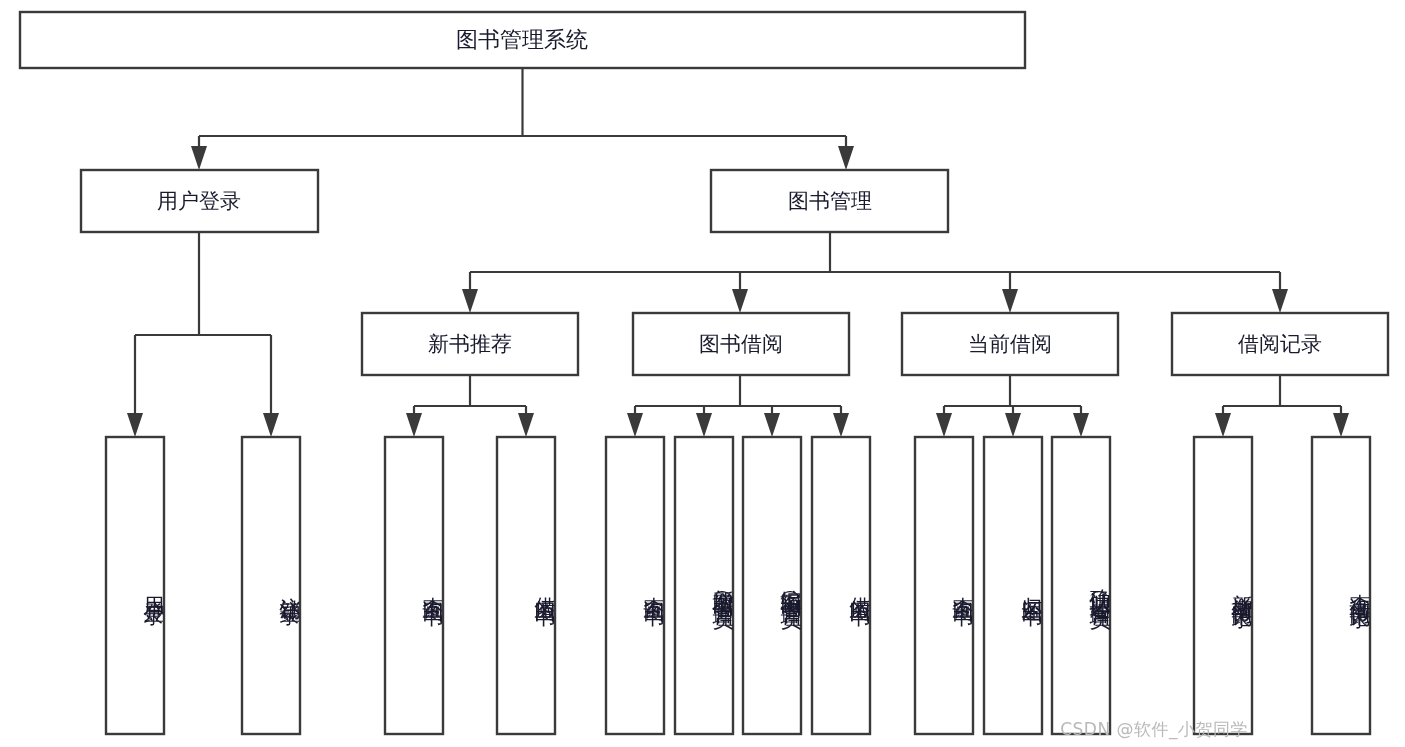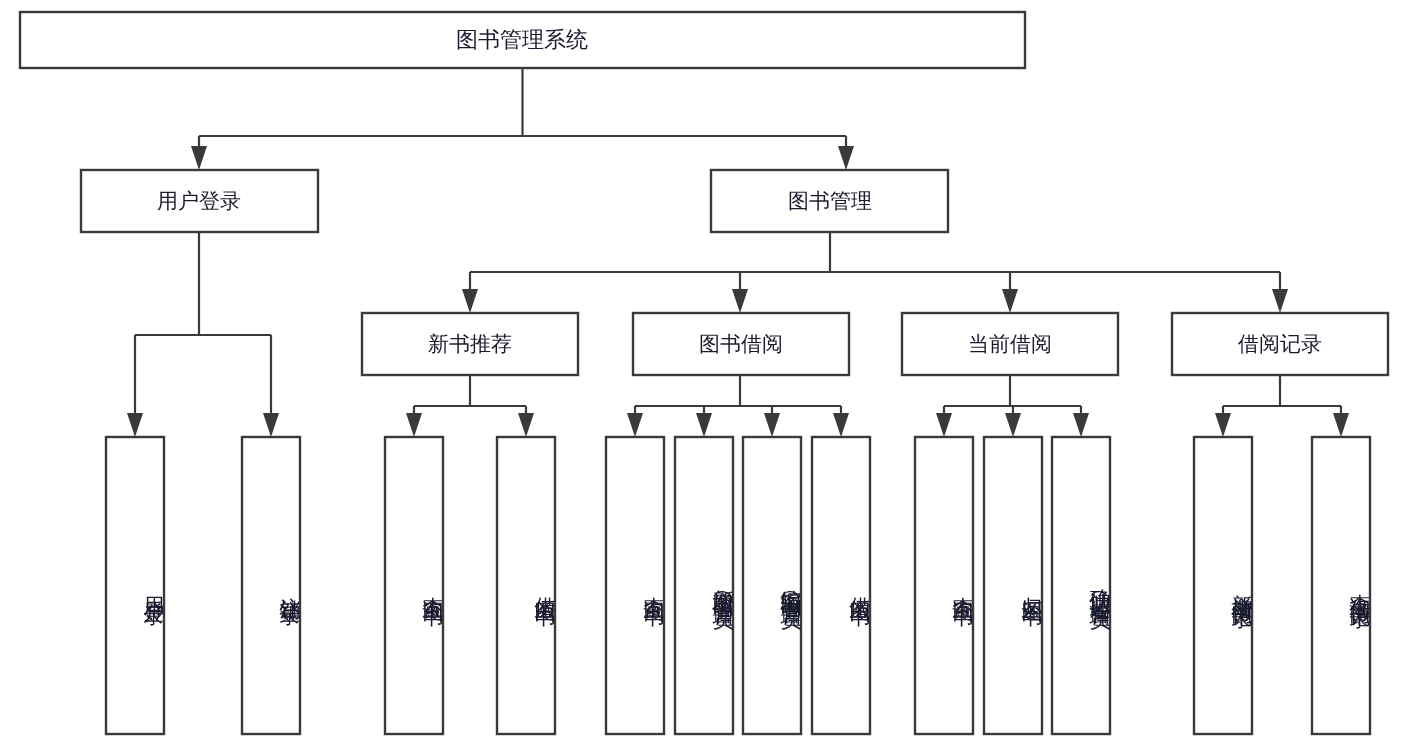--- a/index.html
+++ b/index.html
@@ -242,14 +242,15 @@
   <div class="leaf-label" style="left: 743px; top: 443px; width: 58px; height: 285px; padding-top: 0px; box-sizing: border-box;">编辑图书（管理员）</div>
   <div class="leaf-label" style="left: 812px; top: 437px; width: 58px; height: 297px; padding-top: 0px; box-sizing: border-box;">借阅图书</div>
 
   <div class="leaf-label" style="left: 915px; top: 437px; width: 58px; height: 297px; padding-top: 0px; box-sizing: border-box;">查询图书</div>
   <div class="leaf-label" style="left: 984px; top: 437px; width: 58px; height: 297px; padding-top: 0px; box-sizing: border-box;">归还图书</div>
   <div class="leaf-label" style="left: 1052px; top: 443px; width: 58px; height: 285px; padding-top: 0px; box-sizing: border-box;">确认归还（管理员）</div>
 
   <div class="leaf-label" style="left: 1194px; top: 437px; width: 58px; height: 297px; padding-top: 0px; box-sizing: border-box;">新增借阅记录</div>
   <div class="leaf-label" style="left: 1312px; top: 437px; width: 58px; height: 297px; padding-top: 0px; box-sizing: border-box;">查询借阅记录</div>
 
+  <div id="watermark">CSDN @软件_小贺同学</div>
 
 </div>
 
 </body></html>

